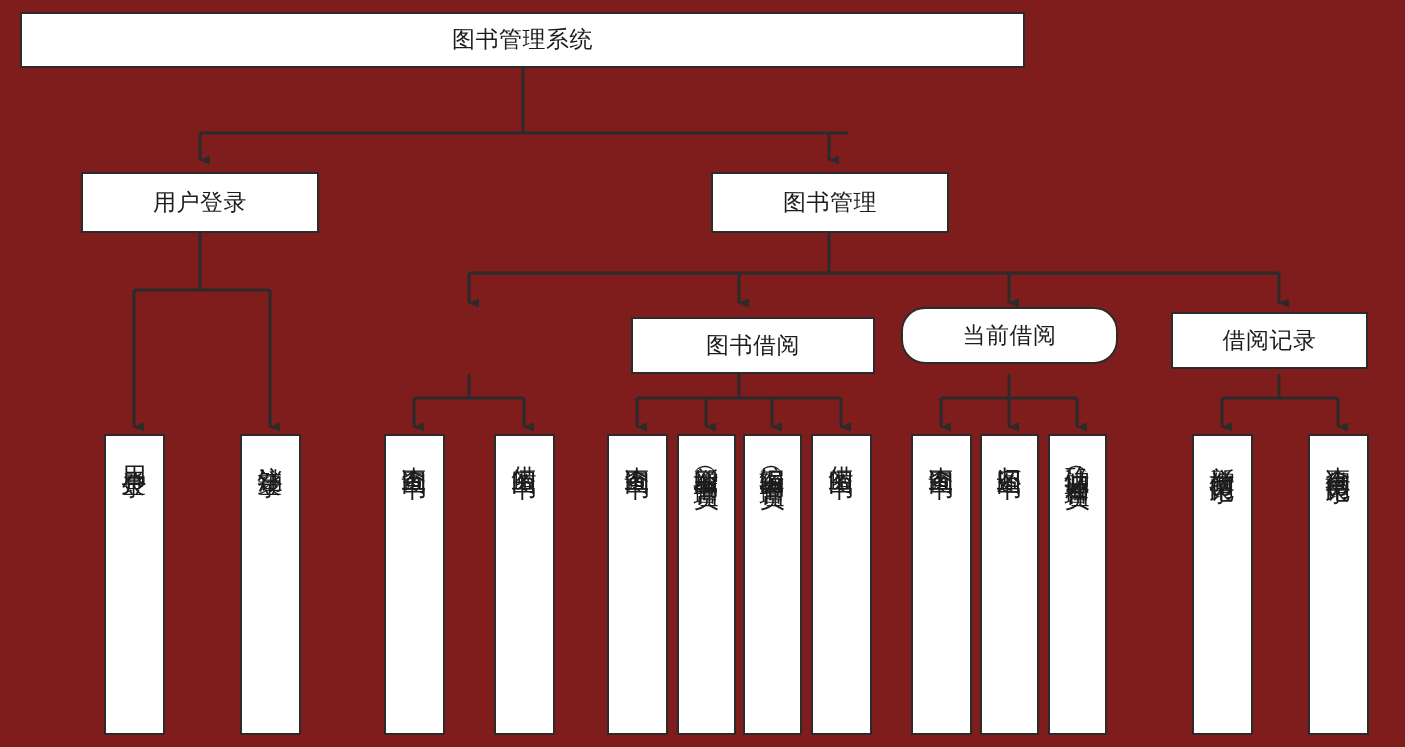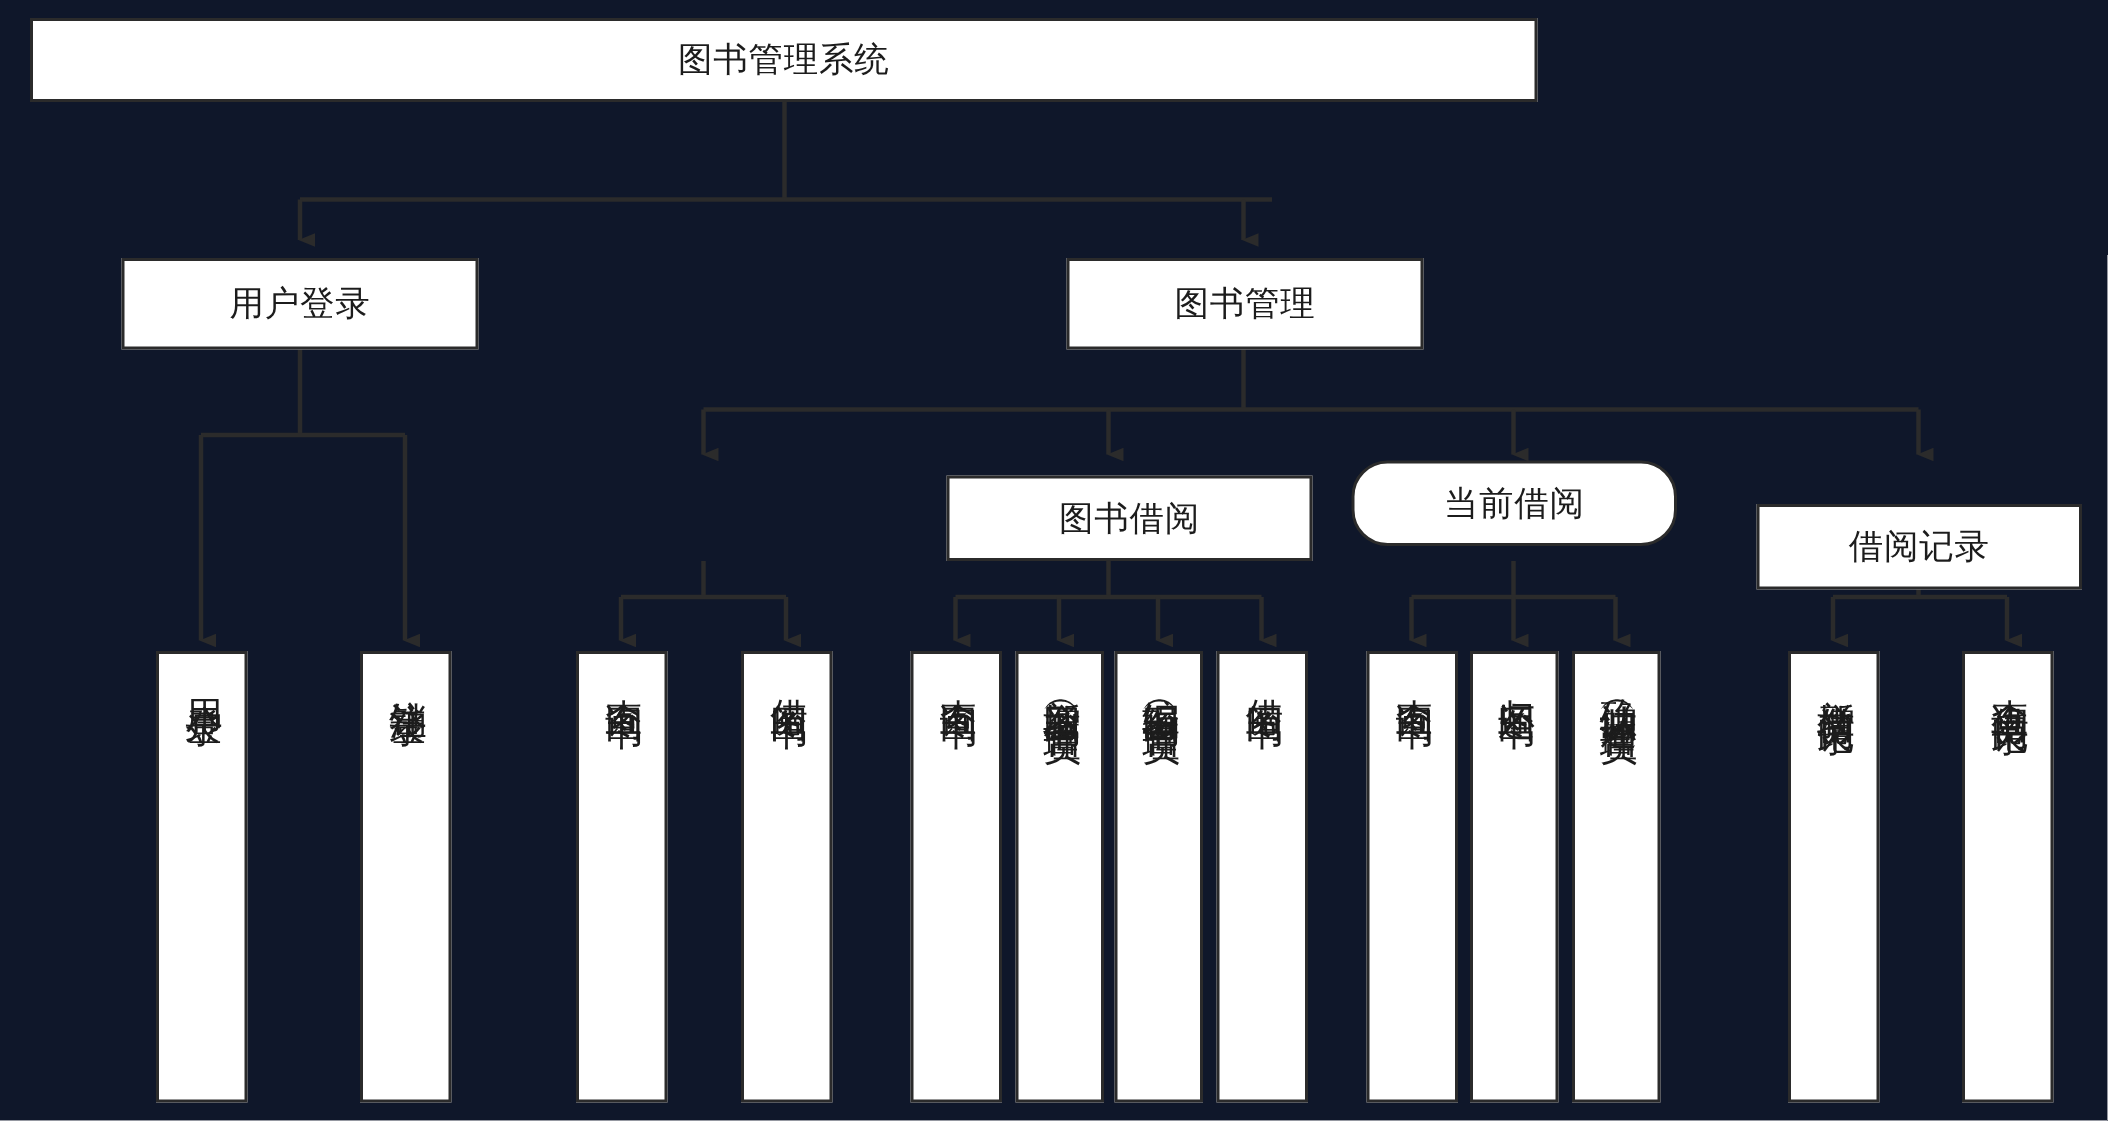--- a/index.html
+++ b/index.html
@@ -8,23 +8,22 @@
     background: #ffffff;
   }
   body {
     font-family: "Liberation Sans", "DejaVu Sans", sans-serif;
     color: #1a1a1a;
   }
   #canvas {
     position: relative;
     width: 1405px;
     height: 747px;
-    background: #0f172a;
+    background: #7f1d1d;
     overflow: hidden;
-    font-family: Liberation Serif, serif;
   }
   svg.edges {
     position: absolute;
     left: 0;
     top: 0;
     width: 1405px;
     height: 747px;
     pointer-events: none;
   }
   .node {
@@ -131,21 +130,21 @@
   <div class="node" style="left:711px; top:172px; width:238px; height:61px;align-items:center;">
     <span class="label">图书管理</span>
   </div>
 
   <div class="node" style="left:631px; top:317px; width:244px; height:57px;">
     <span class="label">图书借阅</span>
   </div>
   <div class="node" style="left:901px; top:307px; width:217px; height:57px;border-radius:24px;">
     <span class="label">当前借阅</span>
   </div>
-  <div class="node" style="left:1171px; top:336px; width:217px; height:57px;">
+  <div class="node" style="left:1171px; top:312px; width:197px; height:57px;">
     <span class="label">借阅记录</span>
   </div>
 
   <div class="node vertical" style="left:104px; top:434px; width:61px; height:301px;">
     <span class="label">用户登录</span>
   </div>
   <div class="node vertical" style="left:240px; top:434px; width:61px; height:301px;">
     <span class="label">注销登录</span>
   </div>
 

